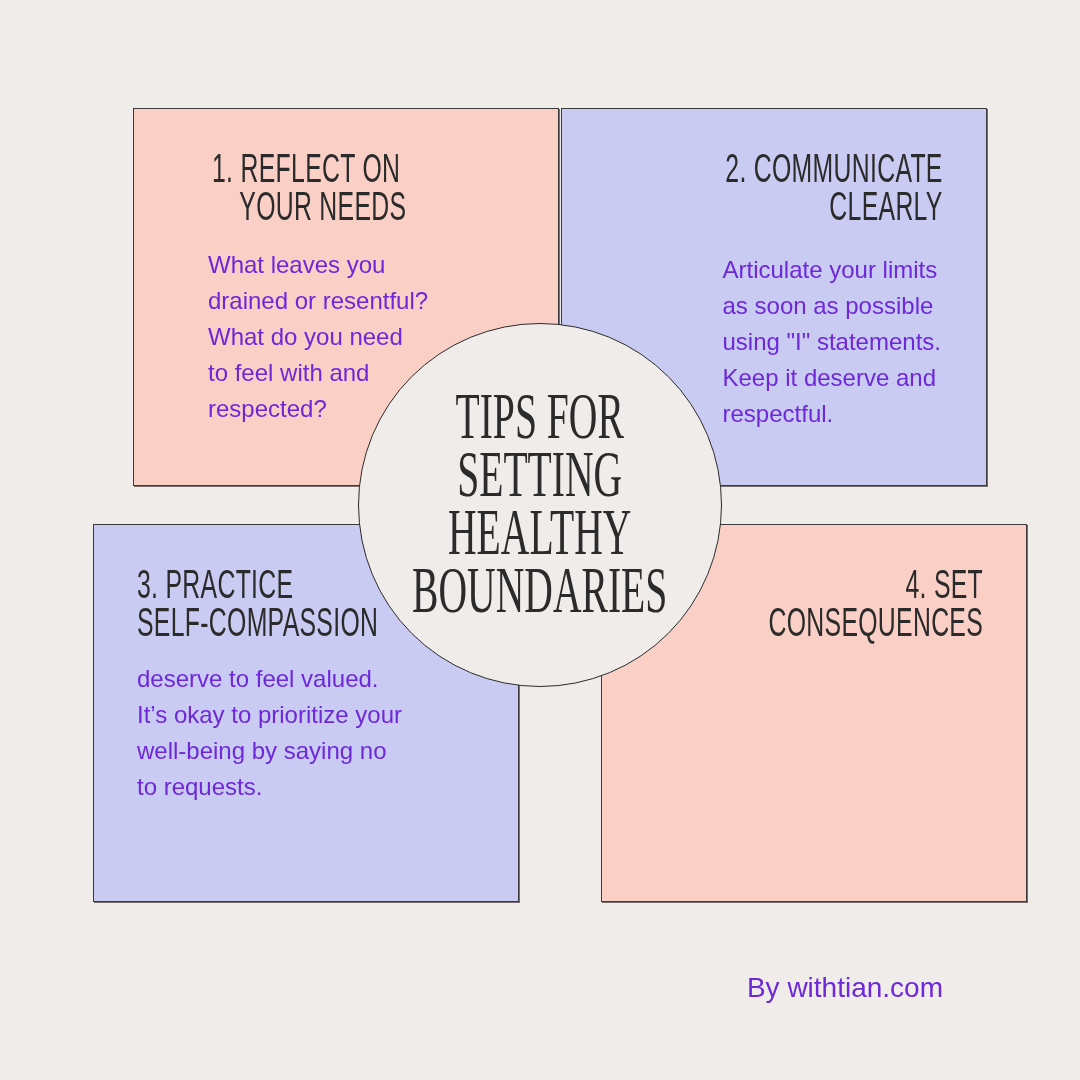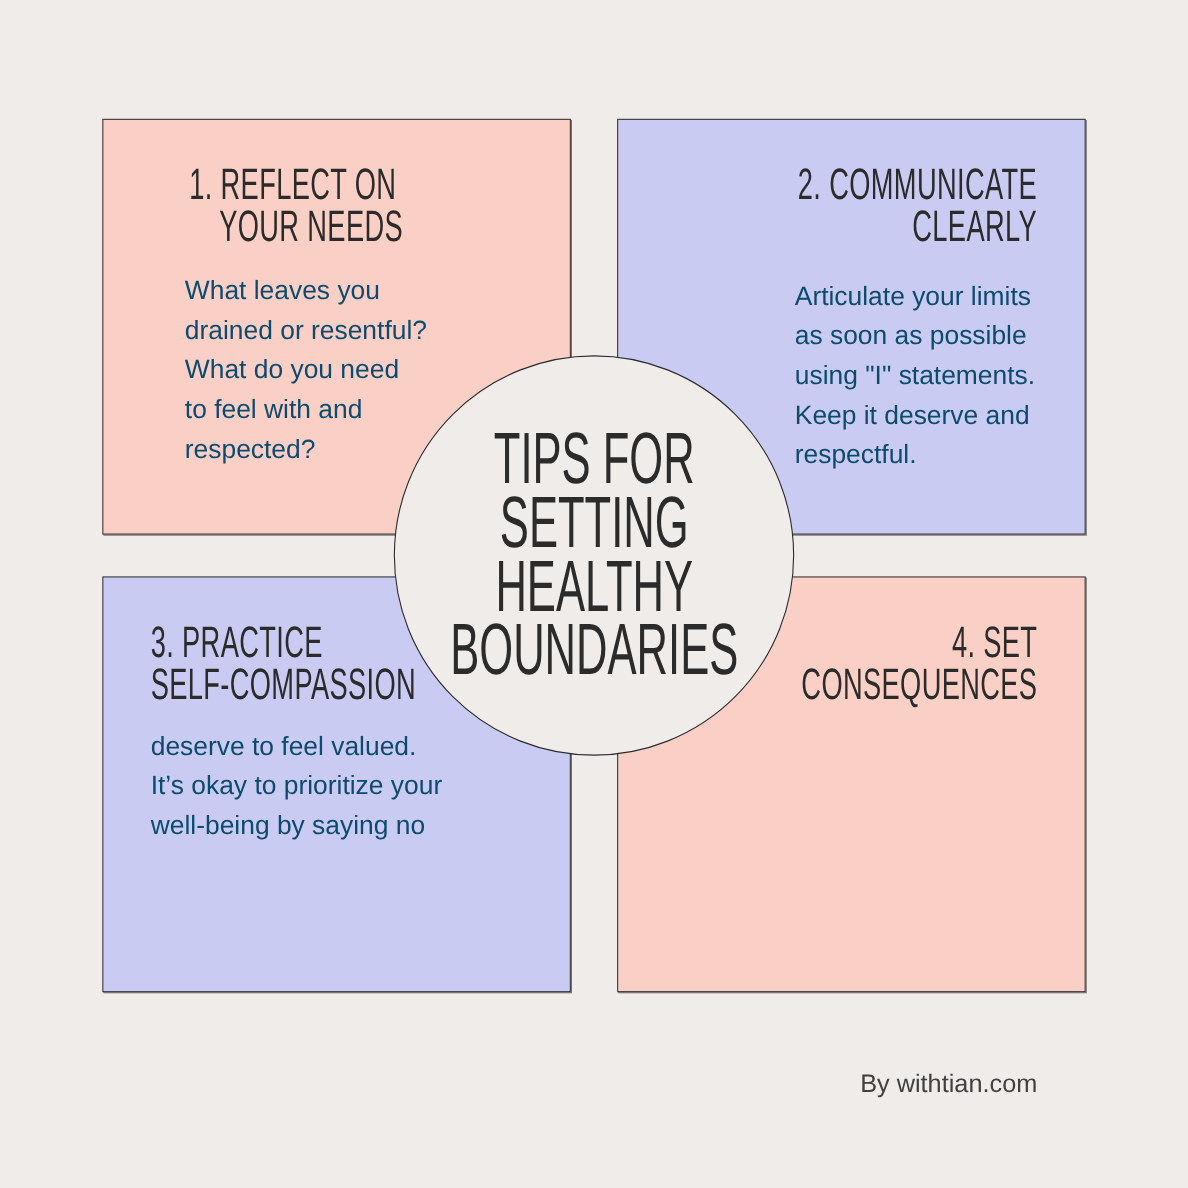--- a/index.html
+++ b/index.html
@@ -7,21 +7,21 @@
     width: 1080px; height: 1080px; position: relative; overflow: hidden;
     background: #f0ecea;
     font-family: "Liberation Sans", sans-serif;
     color: #2b2b2b;
   }
   .card {
     position: absolute; box-sizing: border-box;
     border: 1px solid #3a3a3a;
     box-shadow: 1px 1px 0 #7a6f6f;
   }
-  .pink { background: #facfc5; }
+  .pink { background: #facfc5; margin-left: 40px; }
   .lav { background: #cacbf2; }
   .c1 { left: 93px; top: 108px; width: 426px; height: 378px; }
   .c2 { left: 561px; top: 108px; width: 426px; height: 378px; }
   .c3 { left: 93px; top: 524px; width: 426px; height: 378px; }
   .c4 { left: 561px; top: 524px; width: 426px; height: 378px; }
 
   .title {
     position: absolute;
     font-family: "Liberation Sans Narrow", "Liberation Sans", sans-serif;
     font-weight: normal;
@@ -29,21 +29,21 @@
     letter-spacing: 0.5px;
     transform: scaleX(0.62);
     white-space: nowrap;
     color: #2b2b2b;
   }
   .title.left { transform-origin: left top; }
   .title.right { transform-origin: right top; text-align: right; }
   .body {
     position: absolute;
     font-size: 24px; line-height: 36px;
-    color: #0c4a6e;
+    color: #6d28d9;
     white-space: nowrap;
   }
   .body.right { text-align: left; }
   .line { display: block; }
 
   
   .c1 .title { left: 78px; top: 40px; }
   .c1 .title .l2 { padding-left: 44px; }
   .c1 .body { left: 74px; top: 138px; }
   
@@ -55,31 +55,31 @@
   
   .c4 .title { right: 43px; top: 40px; }
   .c4 .body { right: 43px; top: 135px; }
 
   .circle {
     position: absolute; left: 358px; top: 323px;
     width: 364px; height: 364px; box-sizing: border-box;
     border-radius: 50%;
     border: 1px solid #2b2b2b;
     background: #f0ecea;
-    display: flex; align-items: center; justify-content: center;
+    display: flex; align-items: center; justify-content: center; font-family: Liberation Serif, serif;
   }
   .circle-title {
     font-size: 66px; line-height: 58px; text-align: center;
     transform: scaleX(0.6); transform-origin: center center;
     white-space: nowrap; color: #2b2b2b;
     margin-top: -4px;
   }
   .credit {
     position: absolute; right: 137px; top: 972px;
-    font-size: 23px; color: #404040;
+    font-size: 28px; color: #6d28d9;
   }
 </style>
 </head>
 <body>
 
 <div class="card pink c1">
   <div class="title left">
     <span class="line">1. REFLECT ON</span>
     <span class="line l2">YOUR NEEDS</span>
   </div>
@@ -108,20 +108,21 @@
 
 <div class="card lav c3">
   <div class="title left">
     <span class="line">3. PRACTICE</span>
     <span class="line">SELF-COMPASSION</span>
   </div>
   <div class="body">
     <span class="line">deserve to feel valued.</span>
     <span class="line">It’s okay to prioritize your</span>
     <span class="line">well-being by saying no</span>
+    <span class="line">to requests.</span>
   </div>
 </div>
 
 <div class="card pink c4">
   <div class="title right">
     <span class="line">4. SET</span>
     <span class="line">CONSEQUENCES</span>
   </div>
 </div>
 

